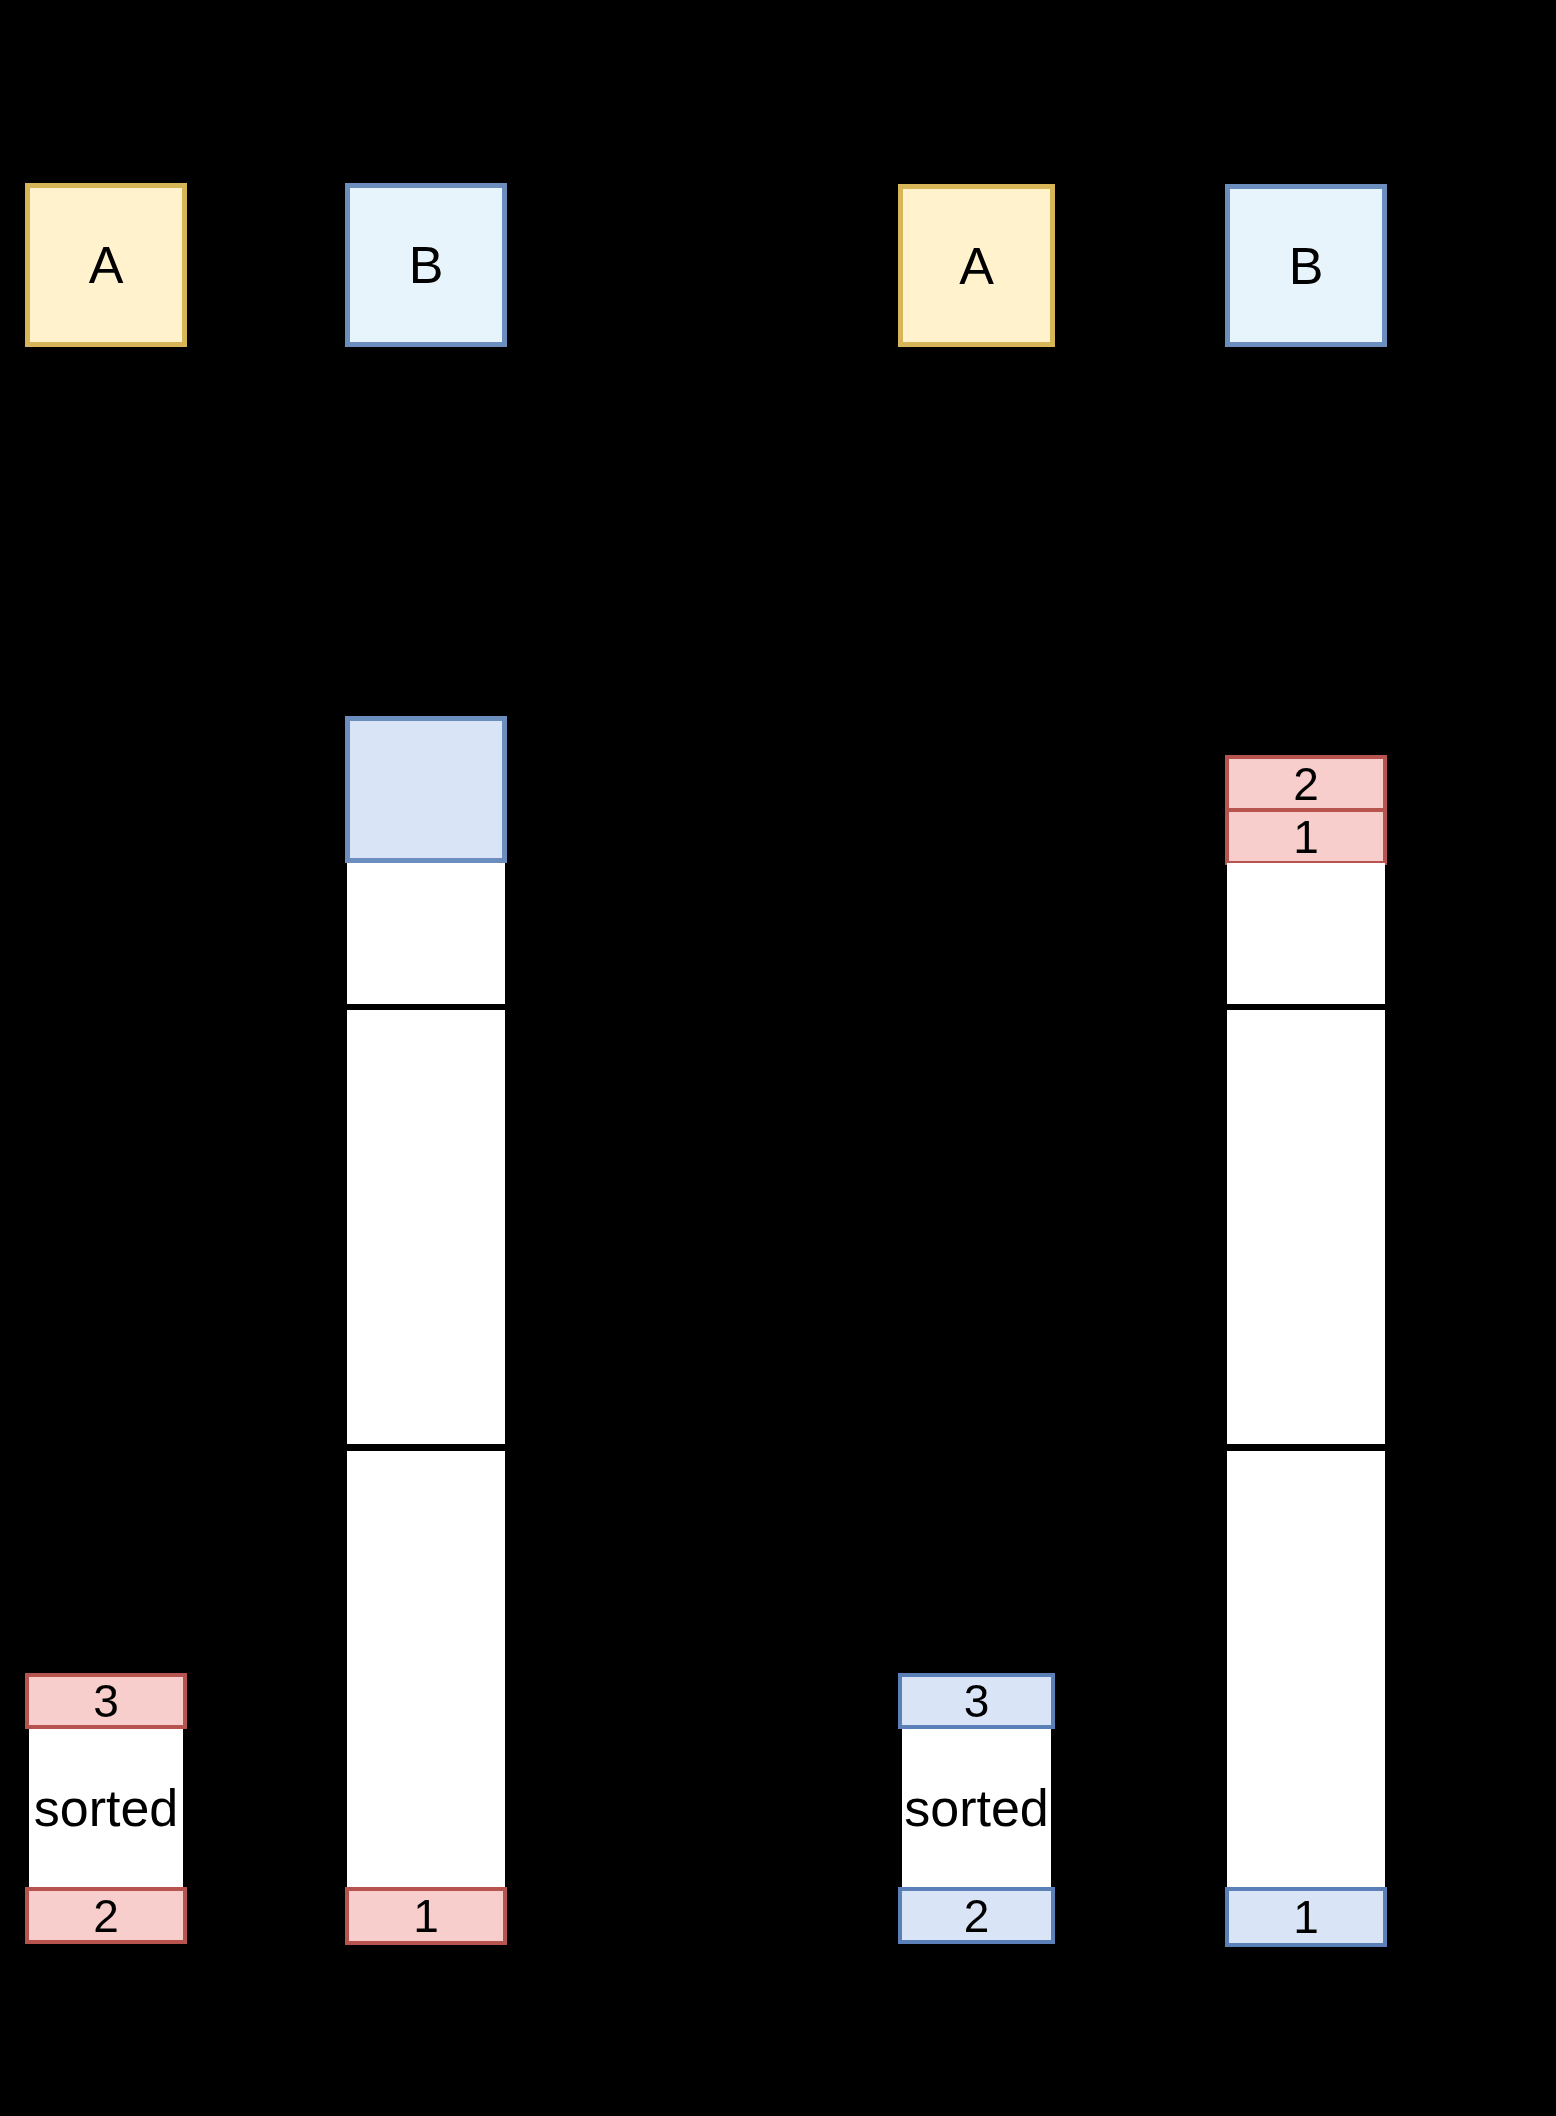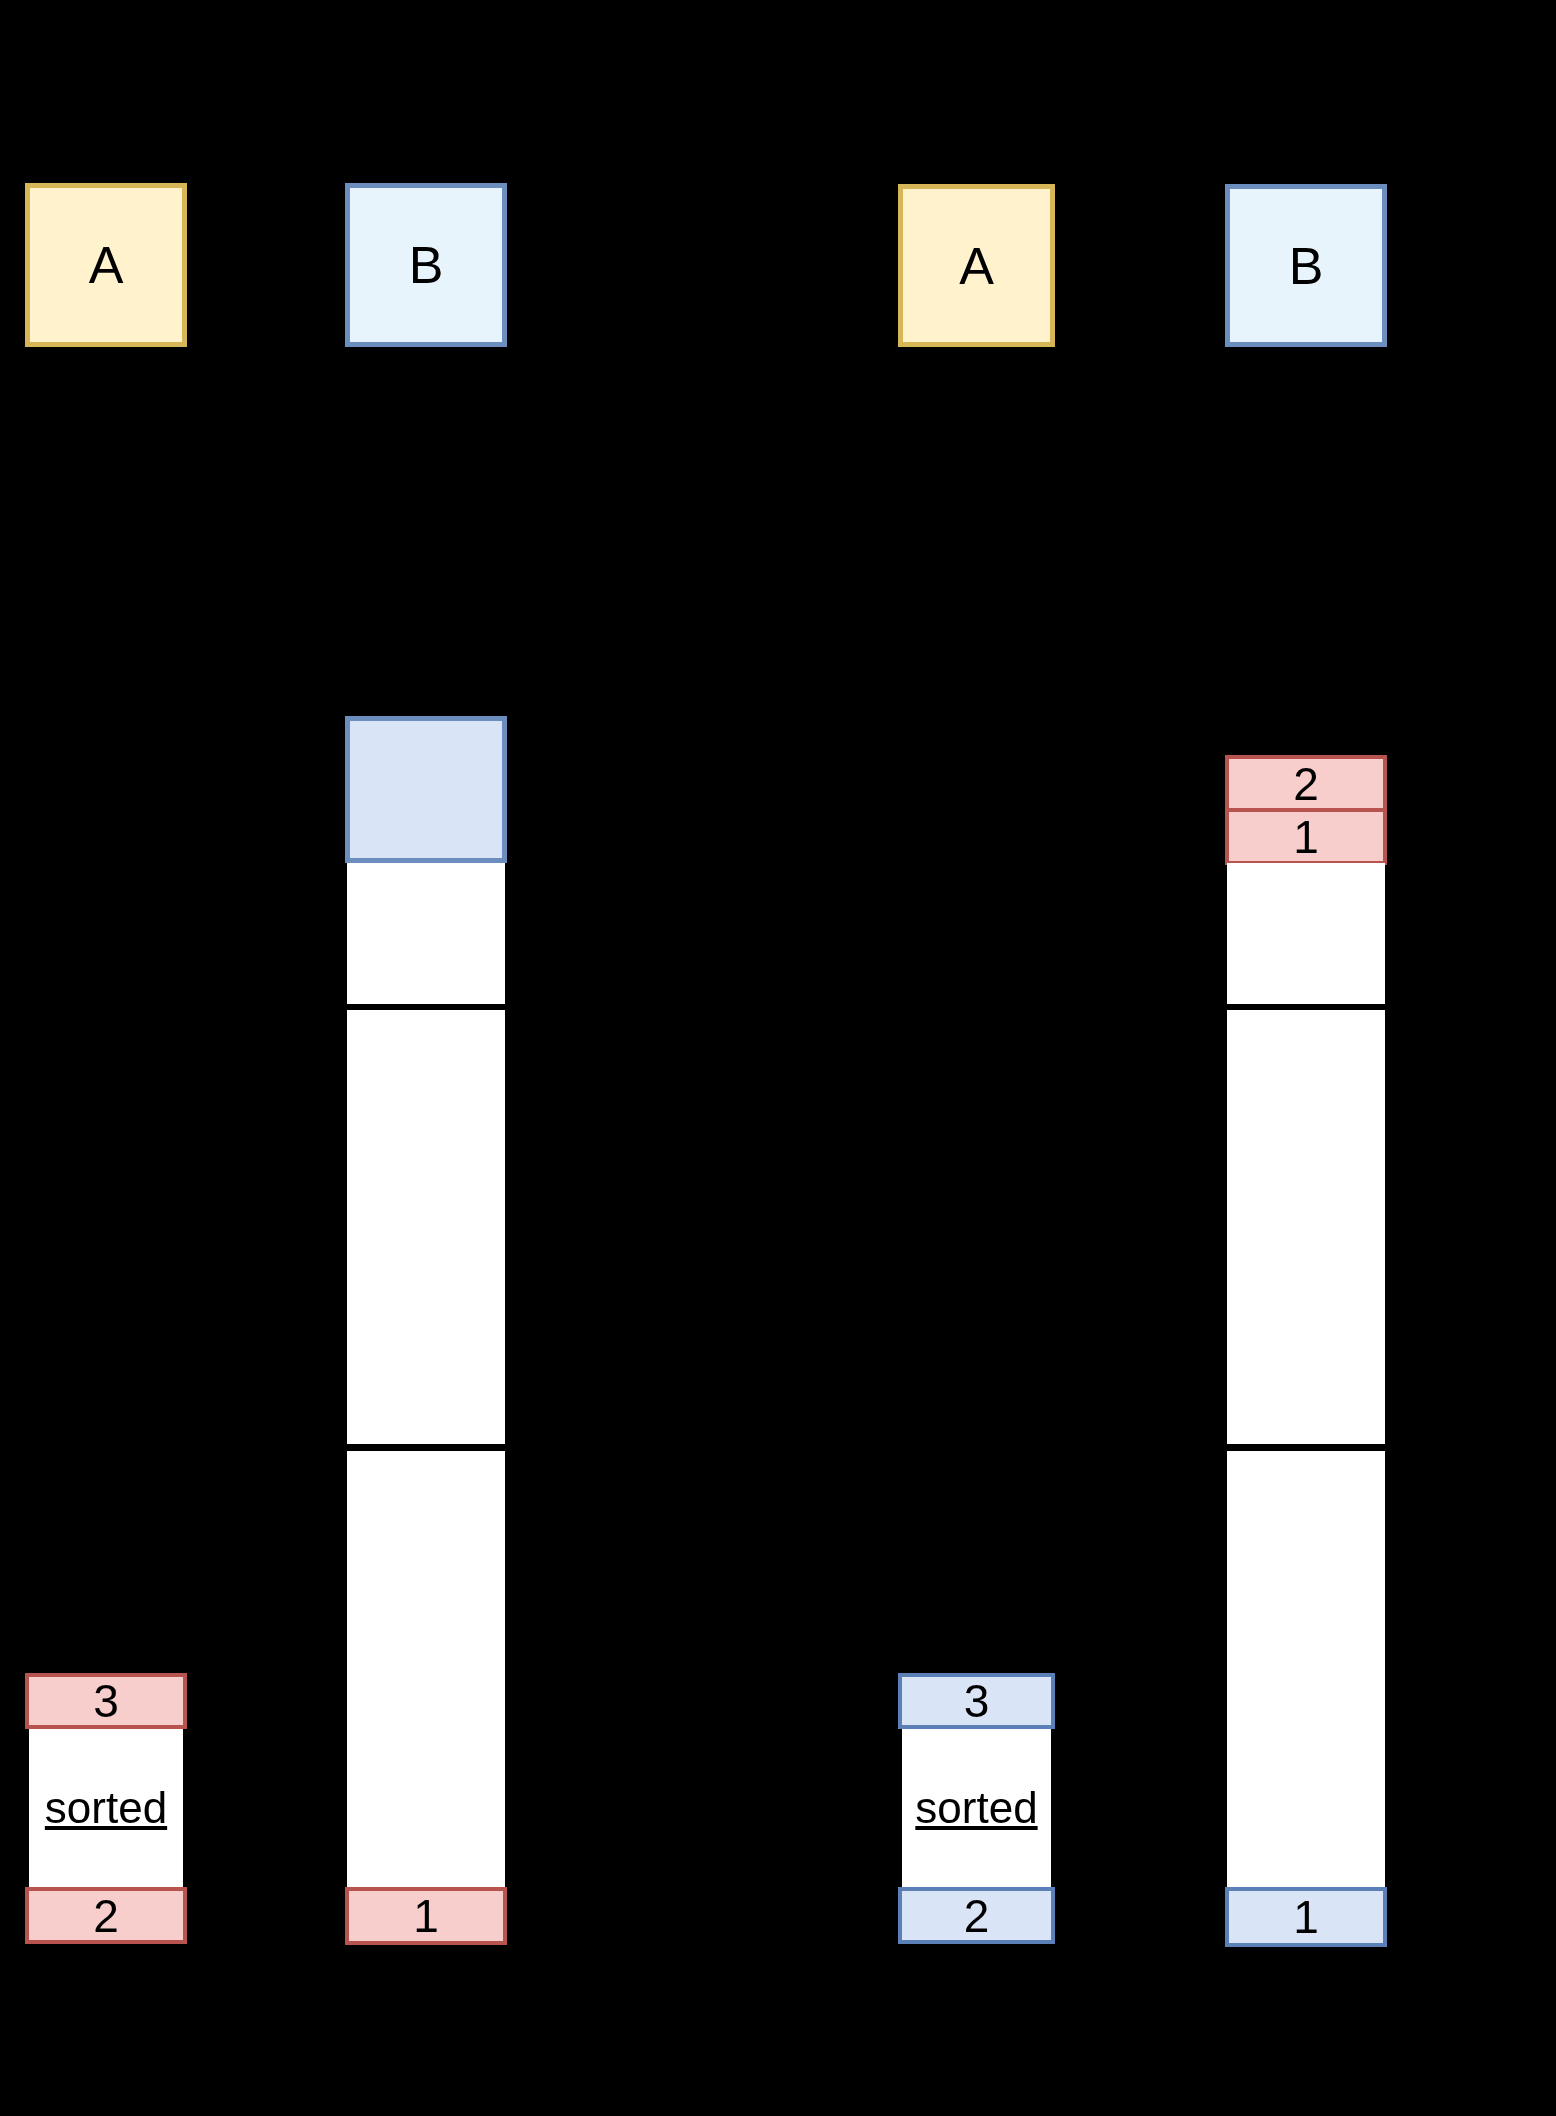--- a/index.html
+++ b/index.html
@@ -14,21 +14,21 @@
   .abs { position:absolute; box-sizing:border-box; }
   .cc { display:flex; align-items:center; justify-content:center; }
   .label-box { font-size:52px; }
   .num { font-size:46px; line-height:1; }
   .yellow  { background:#FFF2CC; border:5px solid #D6B656; }
   .cyan    { background:#E7F4FB; border:5px solid #6C8EBF; }
   .bluefill{ background:#D9E4F7; border:5px solid #6C8EBF; }
   .blueitem{ background:#D9E4F7; border:4px solid #5B80B8; }
   .reditem { background:#F8CECC; border:4px solid #B85450; }
   .whiteseg{ background:#FFFFFF; }
-  .sortedbox { background:#FFFFFF; font-size:44px;text-decoration:underline; }
+  .sortedbox { background:#FFFFFF; font-size:52px; }
   .pinkstack { background:#F8CECC; border:4px solid #B85450; display:flex; flex-direction:column; }
   .pinkstack .cell { flex:1; display:flex; align-items:center; justify-content:center; }
   .pinkstack .cell + .cell { border-top:4px solid #B85450; }
 
   
   .l-a-box   { left:25px;  top:183px;  width:162px; height:164px; }
   .l-b-box   { left:345px; top:183px;  width:162px; height:164px; }
   .l-moved   { left:345px; top:716px;  width:162px; height:147px; }
   .l-seg1    { left:347px; top:863px;  width:158px; height:141px; }
   .l-seg2    { left:347px; top:1010px; width:158px; height:434px; }

